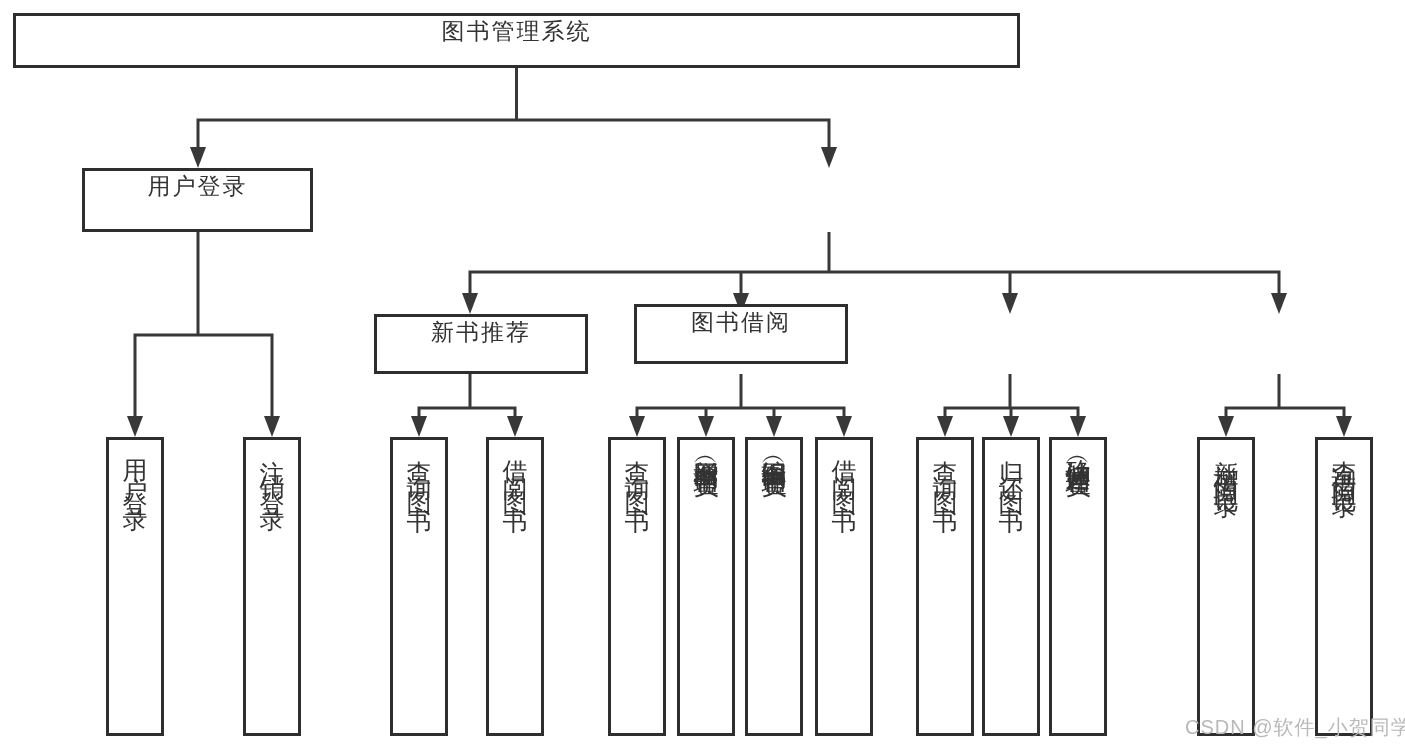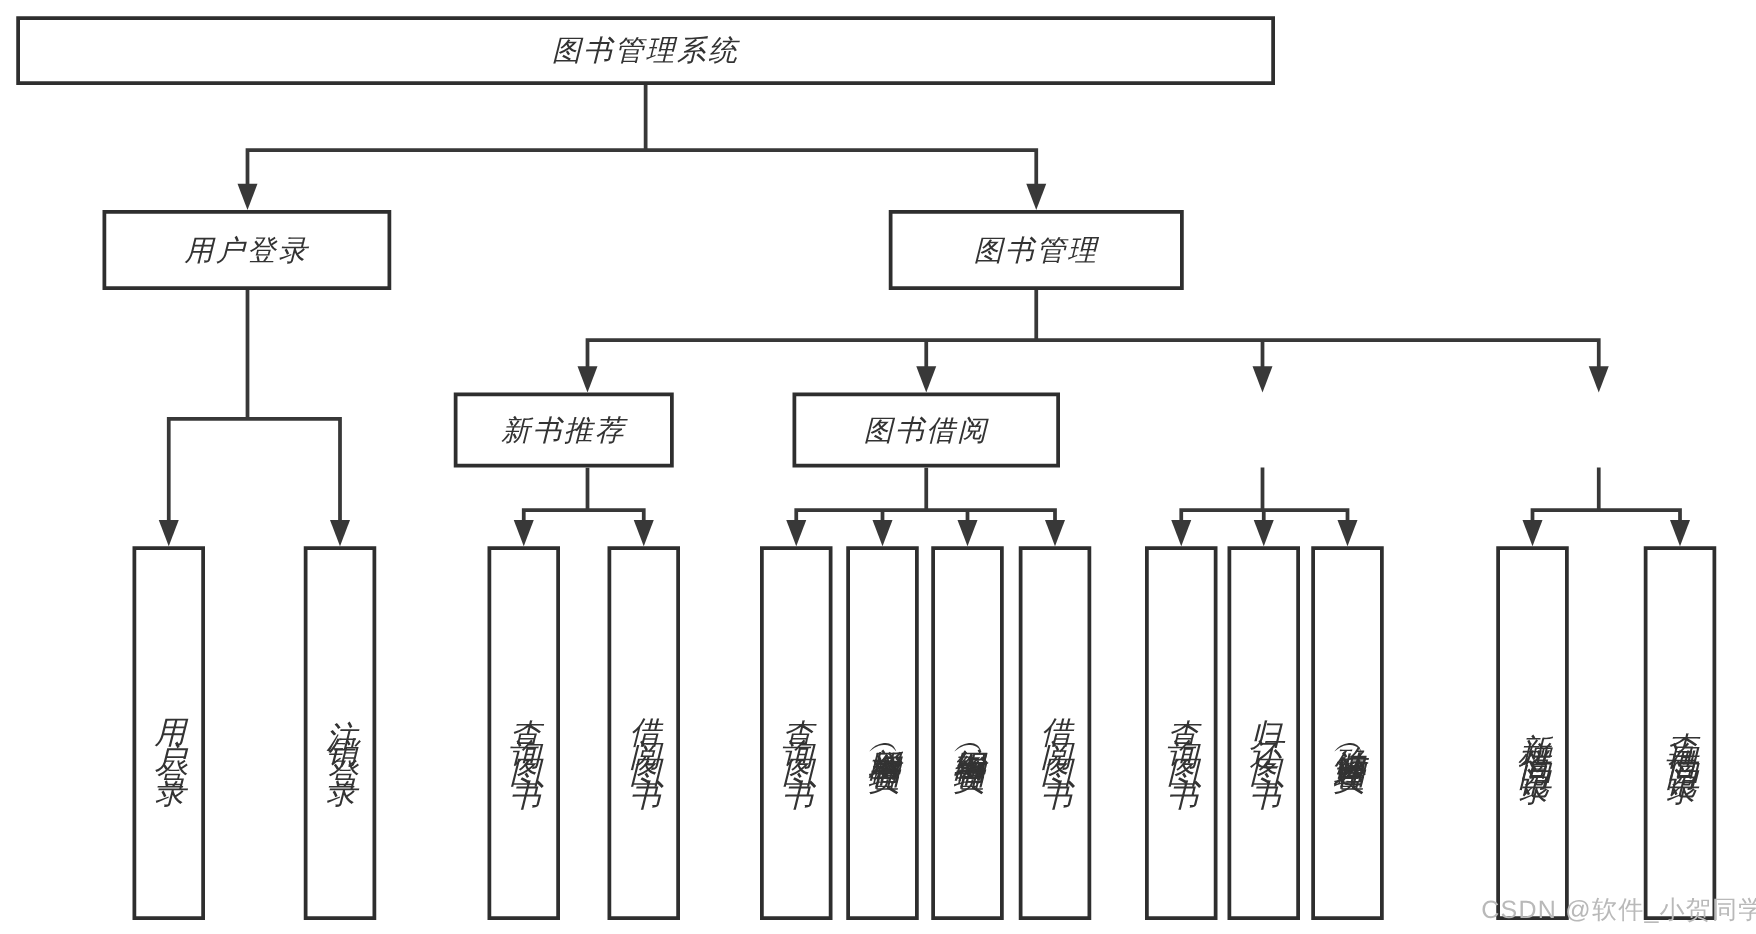--- a/index.html
+++ b/index.html
@@ -28,24 +28,23 @@
   svg.connectors polygon {
     fill: var(--line, #383838);
     stroke: none;
   }
   .node {
     position: absolute;
     background: var(--box_background, #ffffff);
     border: 3px solid var(--box_border, #2e2e2e);
     box-sizing: border-box;
     display: flex;
-    align-items: center;
+    align-items: flex-start;
     justify-content: center;
     color: var(--text, #333333);
-    font-style: italic;
   }
   .hbox span {
     font-size: 23px;
     letter-spacing: 2px;
     white-space: nowrap;
   }
   .vbox span {
     writing-mode: vertical-rl;
     font-size: 25px;
     line-height: 1;
@@ -112,28 +111,25 @@
     </g>
   </svg>
 
   <div class="node hbox" style="left:13px;top:13px;width:1007px;height:55px">
     <span>图书管理系统</span>
   </div>
 
   <div class="node hbox" style="left:82px;top:168px;width:231px;height:64px">
     <span>用户登录</span>
   </div>
-  <div class="node hbox" style="left:711px;top:168px;width:236px;height:64px">
-    <span>图书管理</span>
-  </div>
 
-  <div class="node hbox" style="left:363px;top:314px;width:176px;height:60px">
+  <div class="node hbox" style="left:374px;top:314px;width:214px;height:60px">
     <span>新书推荐</span>
   </div>
-  <div class="node hbox" style="left:634px;top:314px;width:214px;height:60px">
+  <div class="node hbox" style="left:634px;top:304px;width:214px;height:60px">
     <span>图书借阅</span>
   </div>
 
   <div class="node vbox" style="left:106px;top:437px;width:58px;height:299px">
     <span class="v4">用户登录</span>
   </div>
   <div class="node vbox" style="left:243px;top:437px;width:58px;height:299px">
     <span class="v4">注销登录</span>
   </div>
 

